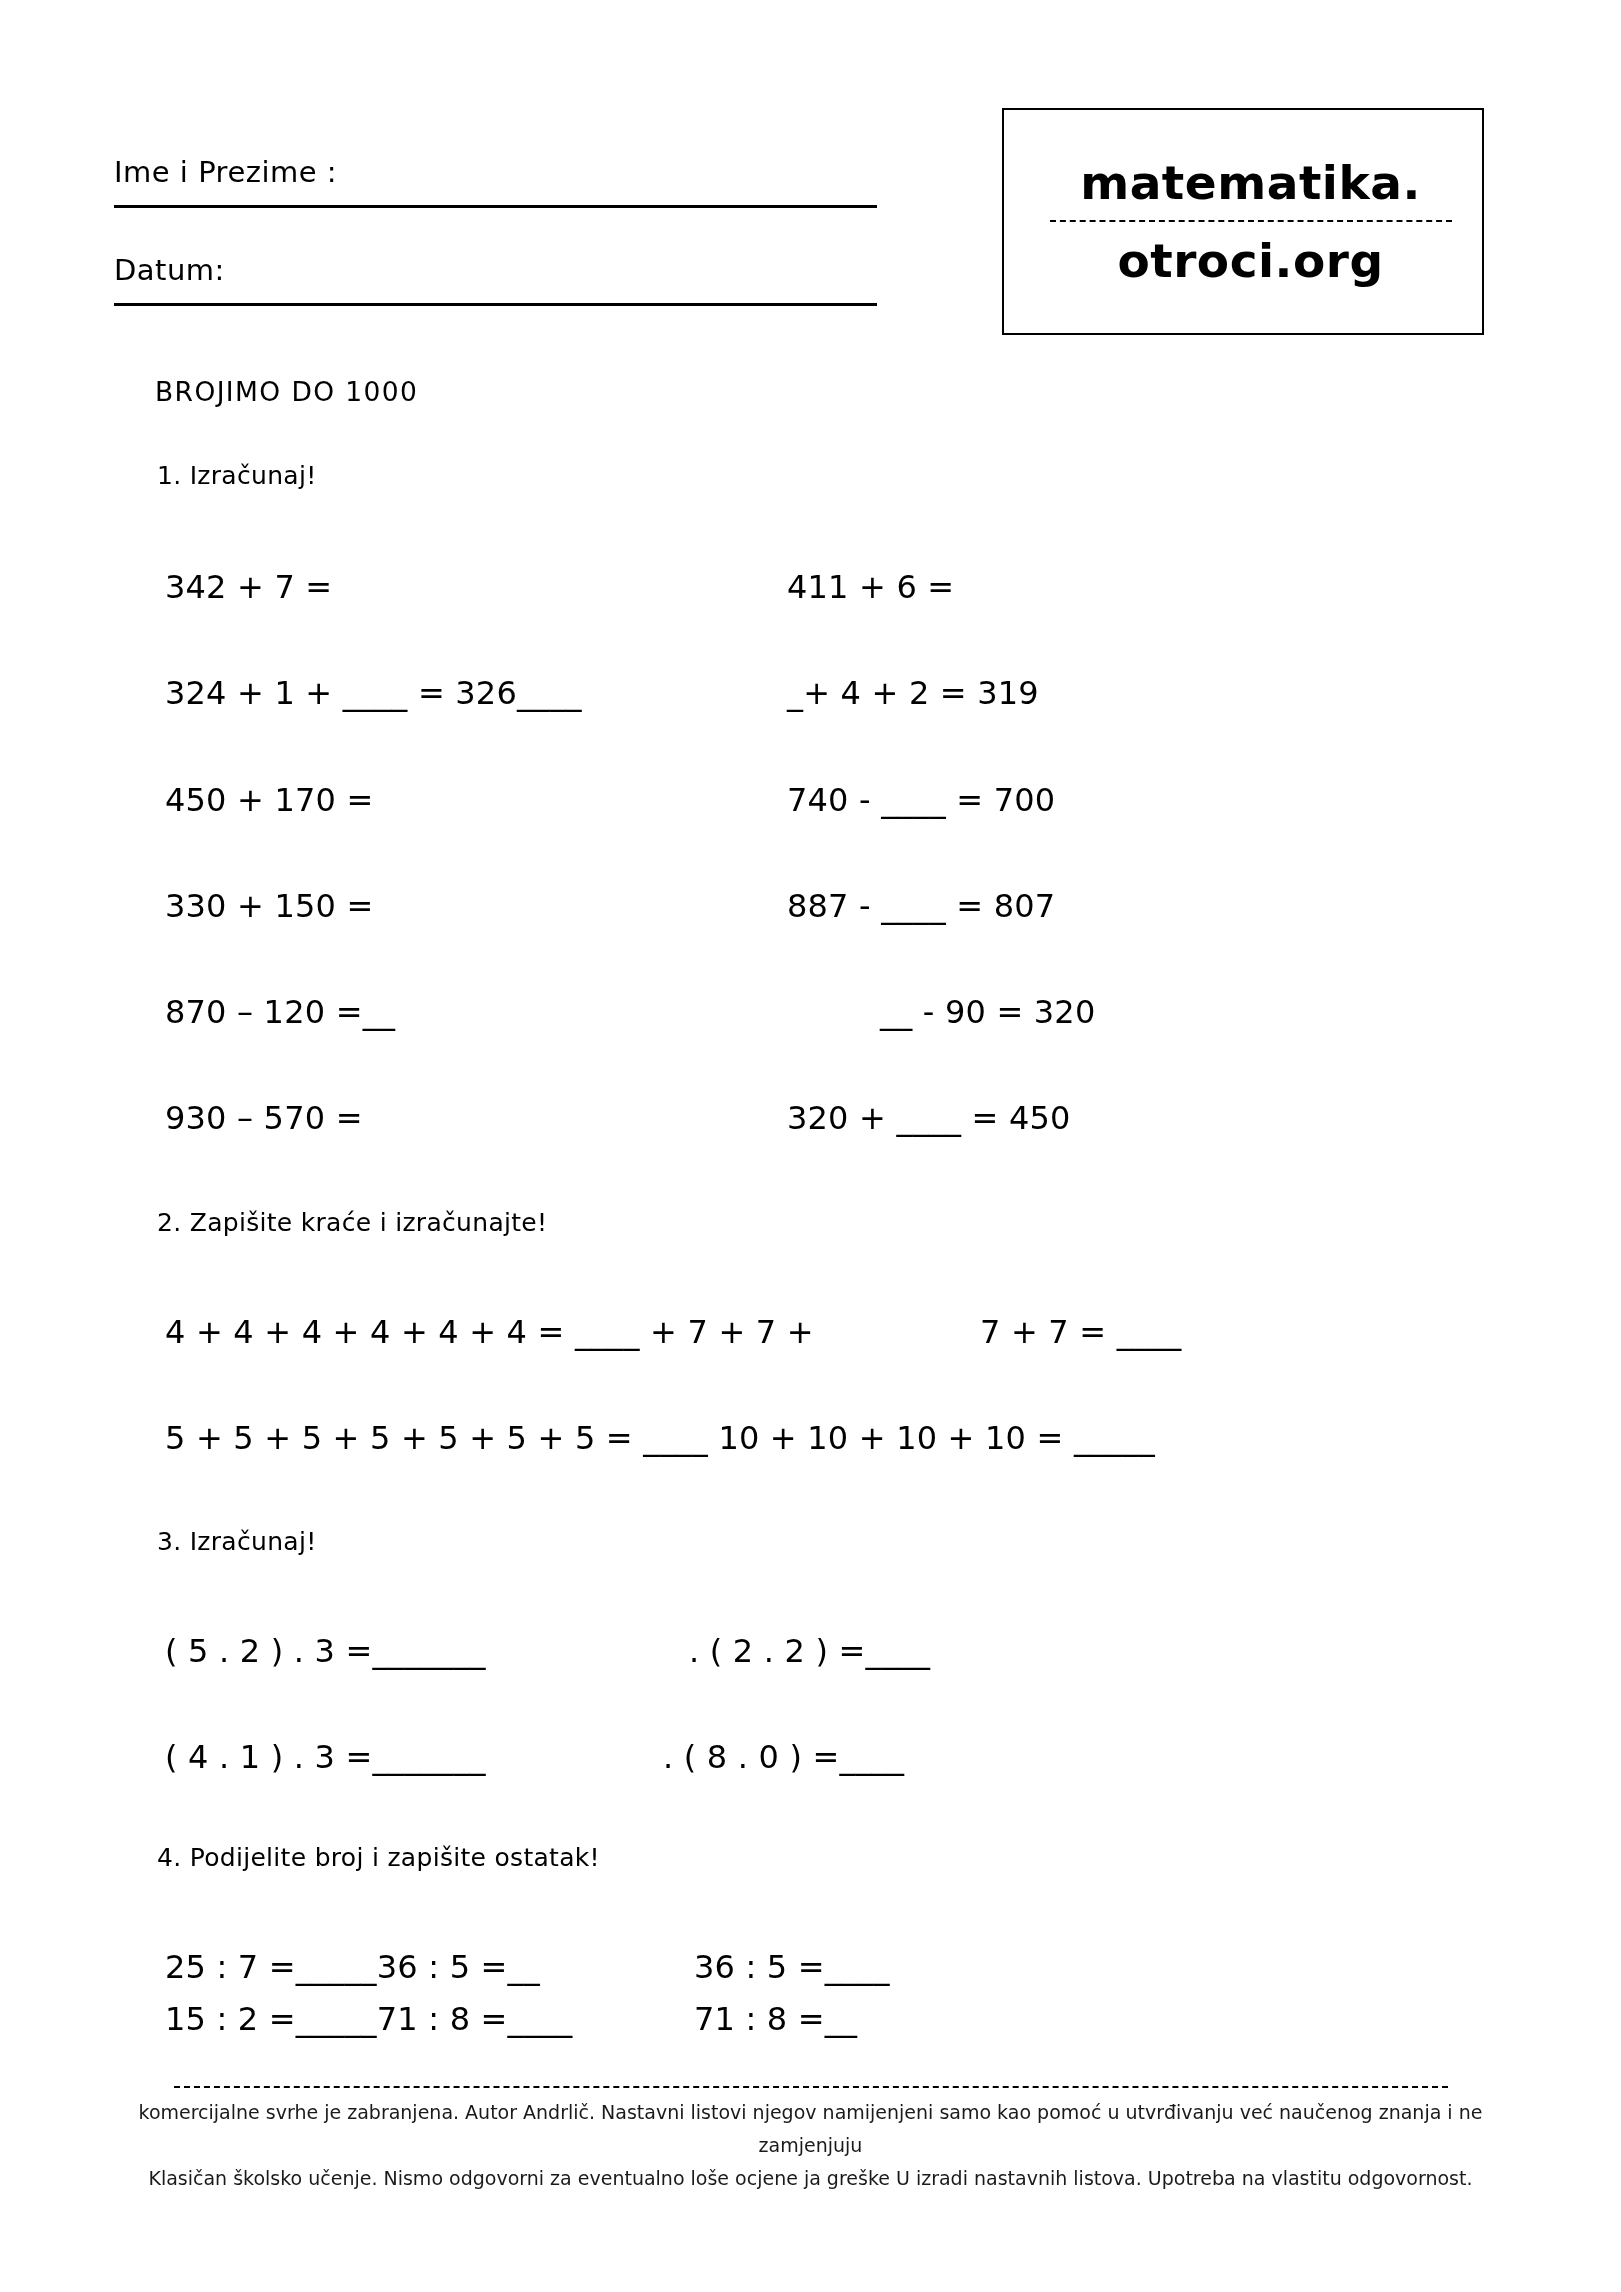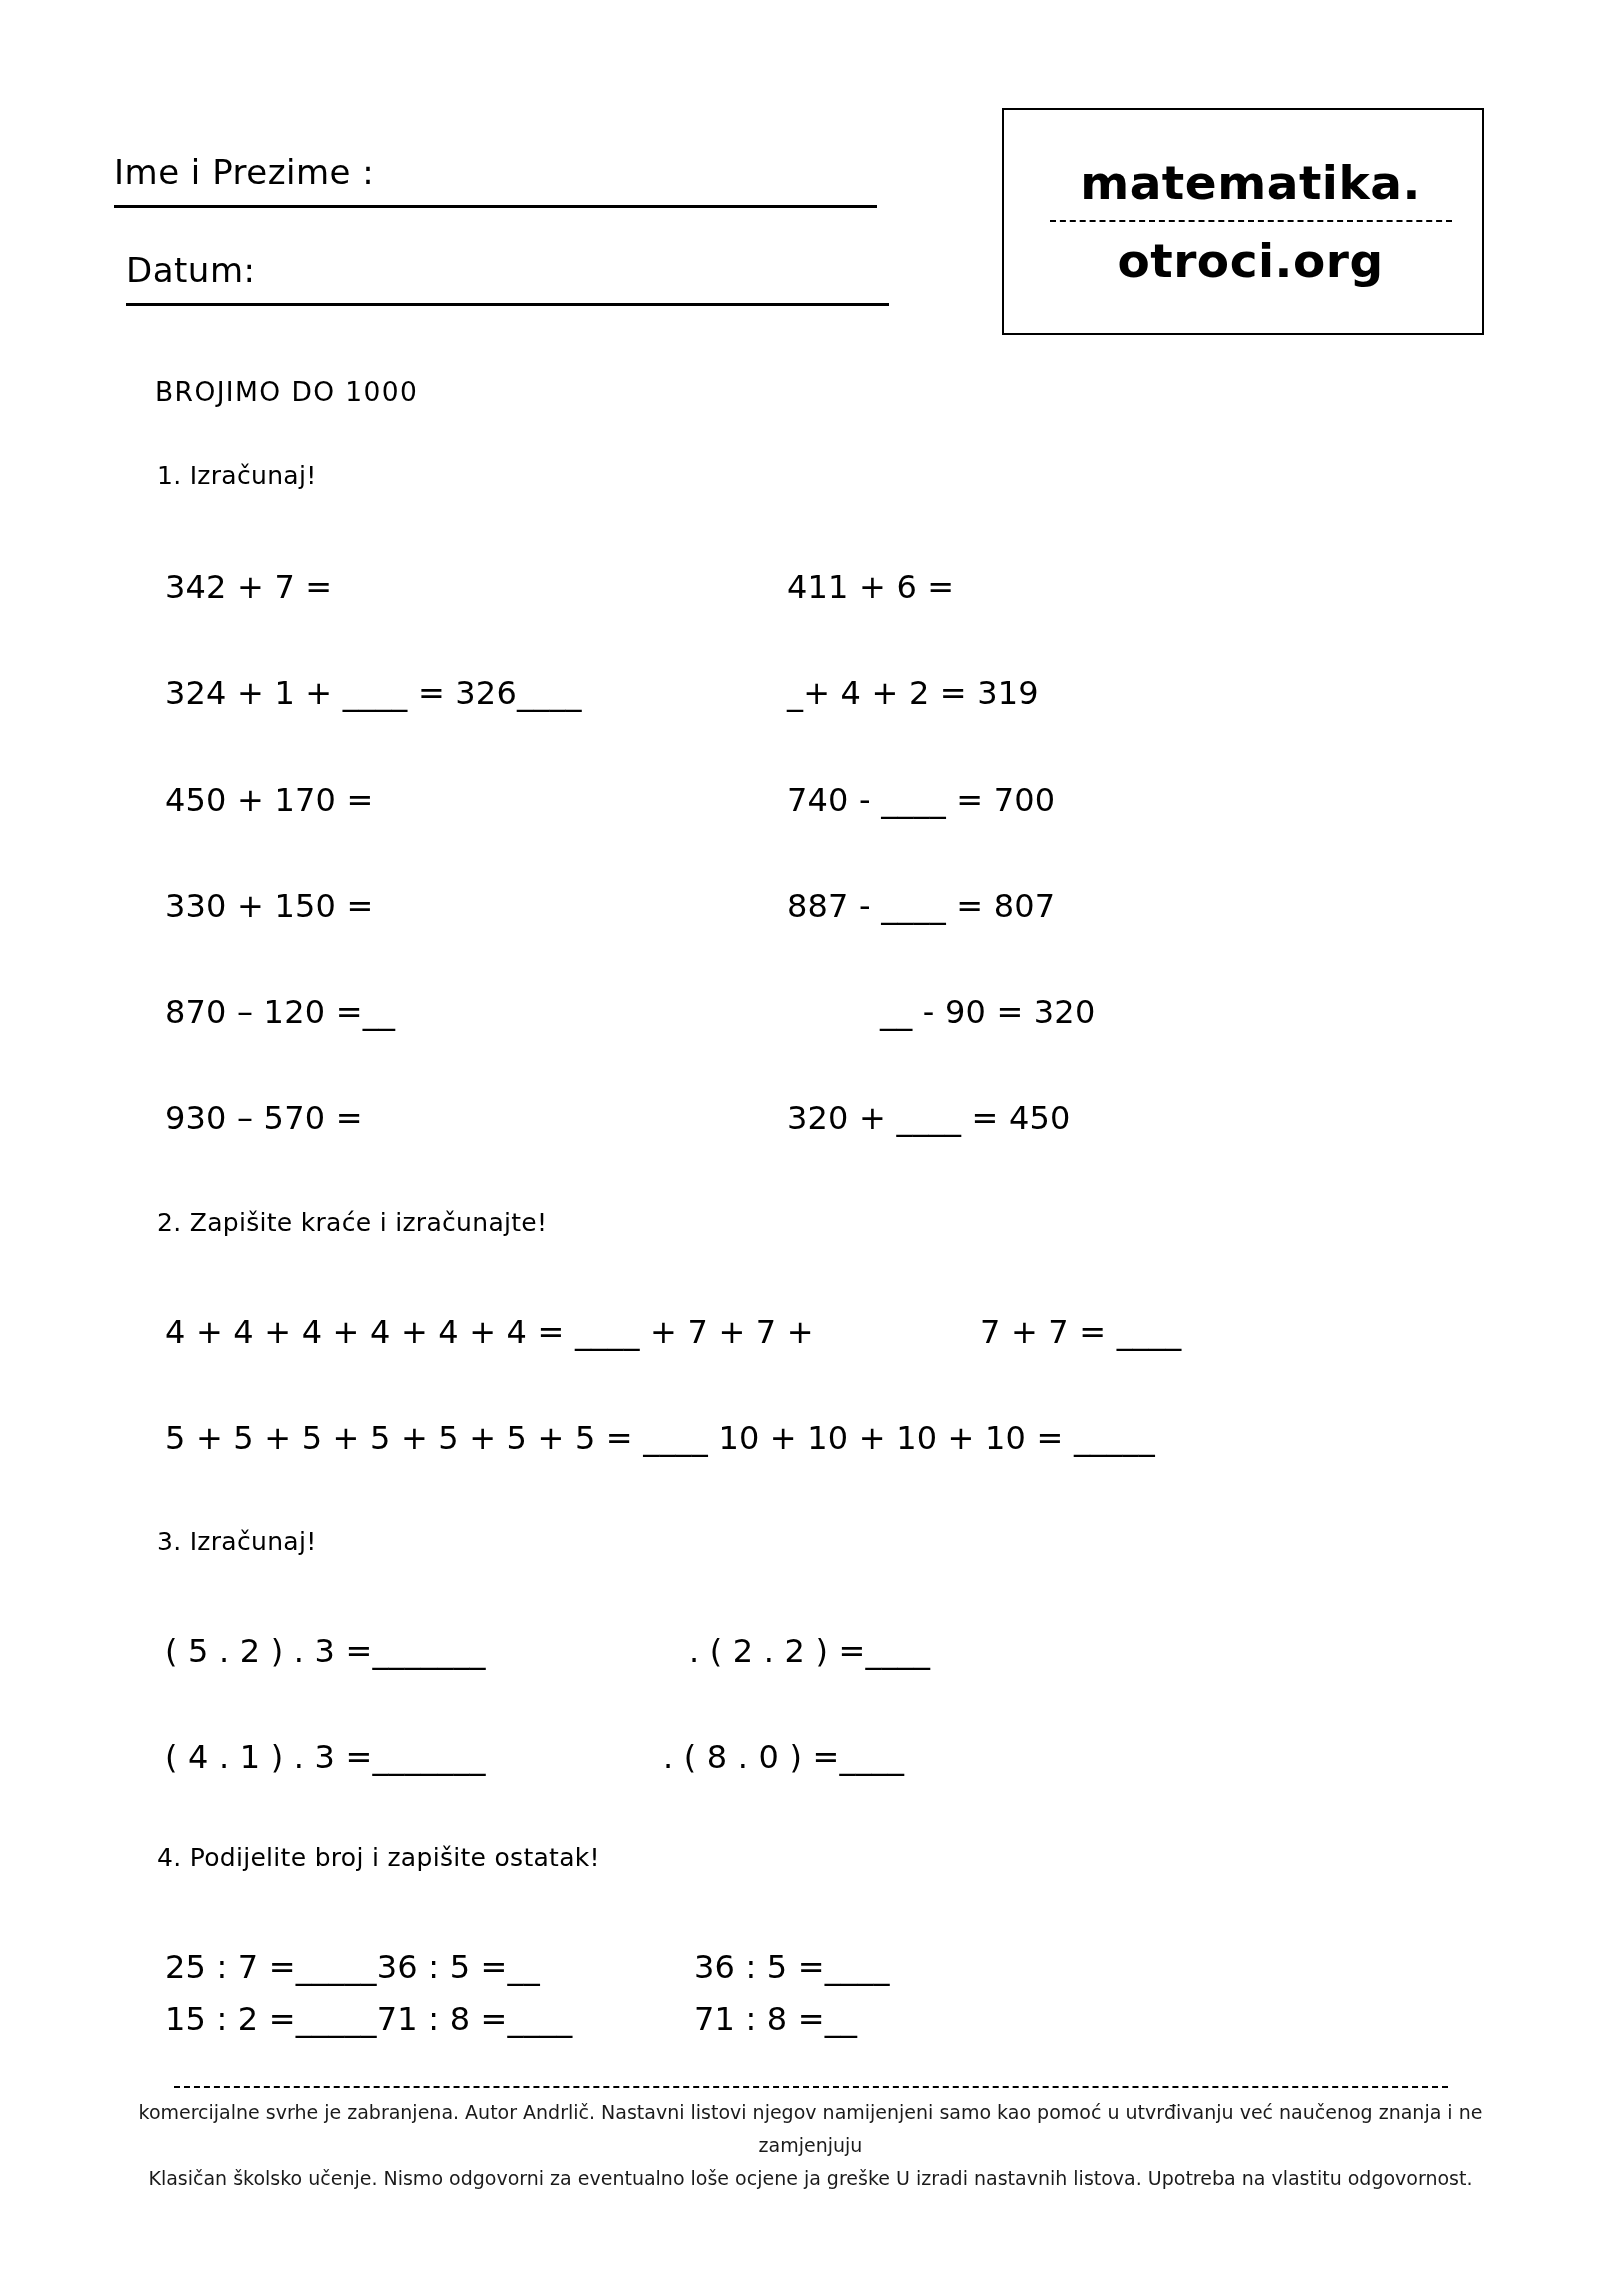--- a/index.html
+++ b/index.html
@@ -25,23 +25,23 @@
   }
   .field {
     position: absolute;
     left: 114px;
     width: 763px;
     border-bottom: 3.9px solid #000;
     height: 61px;
     box-sizing: border-box;
   }
   .field-name { top: 147px; }
-  .field-date { top: 245px; margin-left: 12px; }
+  .field-date { top: 245px; }
   .field-label {
-    font-size: 34px;
+    font-size: 29px;
     font-weight: 400;
     letter-spacing: 0.5px;
     line-height: 51px;
     white-space: nowrap;
   }
 
   .logo-box {
     position: absolute;
     left: 1002px;
     top: 108px;

